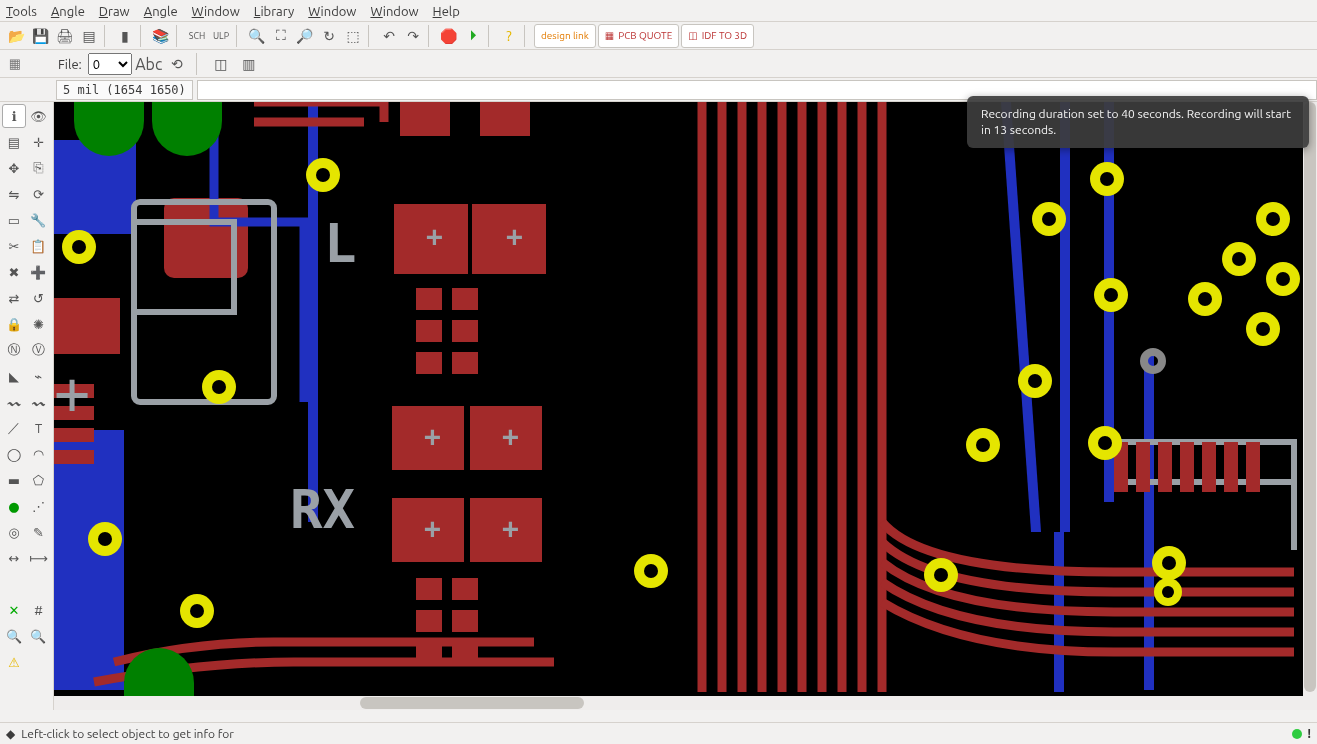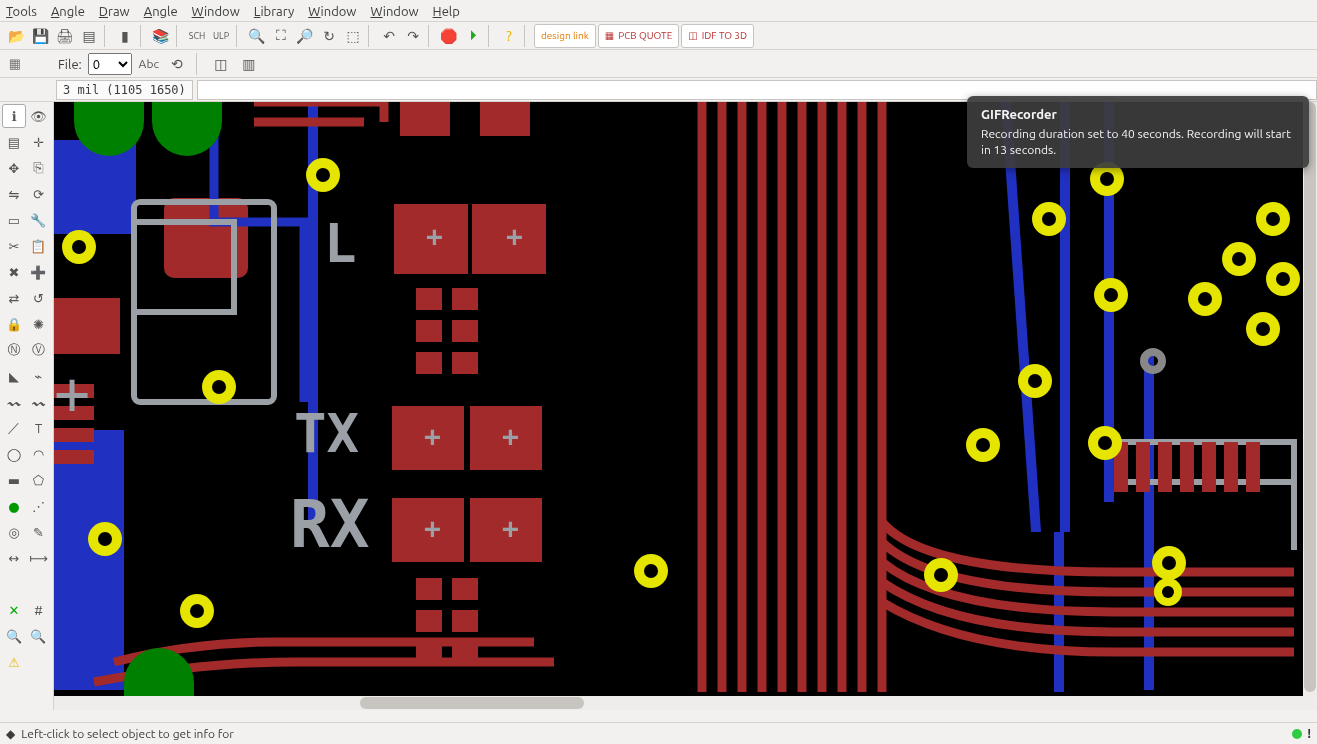--- a/index.html
+++ b/index.html
@@ -146,36 +146,36 @@
       <span>IDF TO 3D</span>
     </div>
 </div>
 
 <div class="angle-row">
   <span class="grid-ico">▦</span>
   <div style="width:22px"></div>
   <span>File:</span>
   <select><option>0</option></select>
   <div class="tb-btn">
-      <span style="font-size:12px">Abc</span>
+      <span style="font-size:16px">Abc</span>
     </div>
   <div class="tb-btn">
       <span>⟲</span>
     </div>
   <div class="tb-sep"></div>
   <div class="tb-btn">
       <span>◫</span>
     </div>
   <div class="tb-btn">
       <span>▥</span>
     </div>
 </div>
 
 <div class="coord-row">
-  <div class="coord-box">3 mil (1105 1650)</div>
+  <div class="coord-box">5 mil (1654 1650)</div>
   <input class="cmd-input" value="" style="">
 </div>
 
 <div class="workarea">
 
   <div class="left-toolbox">
     <div class="tb-btn" style="border:1px solid #aaa;background:#fff">
         <span>ℹ</span>
       </div>
     <div class="tb-btn">
@@ -423,43 +423,41 @@
     <div class="via" style="left:1202px;top:100px;width:34px;height:34px"></div>
     <div class="via" style="left:1168px;top:140px;width:34px;height:34px"></div>
     <div class="via" style="left:1134px;top:180px;width:34px;height:34px"></div>
     <div class="via" style="left:1212px;top:160px;width:34px;height:34px"></div>
     <div class="via" style="left:1192px;top:210px;width:34px;height:34px"></div>
     <div class="via" style="left:1100px;top:476px;width:28px;height:28px"></div>
 
     <div style="position:absolute;left:1086px;top:246px;width:26px;height:26px;border:8px solid #888;border-radius:50%"></div>
 
     <div class="silk" style="left:270px;top:110px;font-size:54px">L</div>
-    <div class="silk" style="left:240px;top:300px;font-size:54px">TX</div>
-    <div class="silk" style="left:236px;top:384px;font-size:66px">RX</div>
+    <div class="silk" style="left:236px;top:376px;font-size:54px">RX</div>
 
     <div class="silk" style="left:372px;top:118px;font-size:28px">+</div>
     <div class="silk" style="left:452px;top:118px;font-size:28px">+</div>
     <div class="silk" style="left:370px;top:318px;font-size:28px">+</div>
     <div class="silk" style="left:448px;top:318px;font-size:28px">+</div>
     <div class="silk" style="left:370px;top:410px;font-size:28px">+</div>
     <div class="silk" style="left:448px;top:410px;font-size:28px">+</div>
 
     <div class="silk" style="left:0px;top:256px;font-size:60px;font-weight:normal">+</div>
 
     <div class="vscroll">
         <div class="thumb"></div>
       </div>
     <div class="hscroll">
         <div class="thumb"></div>
       </div>
   </div>
 </div>
 
 <div class="toast">
-  <div class="title">GIFRecorder</div>
   <div>Recording duration set to 40 seconds. Recording will start in 13 seconds.</div>
 </div>
 
 <div class="statusbar">
   <span class="diamond">◆</span>
   <span>Left-click to select object to get info for</span>
   <span class="spacer"></span>
   <span class="led"></span>
   <span style="color:#333;font-weight:bold">!</span>
 </div>

